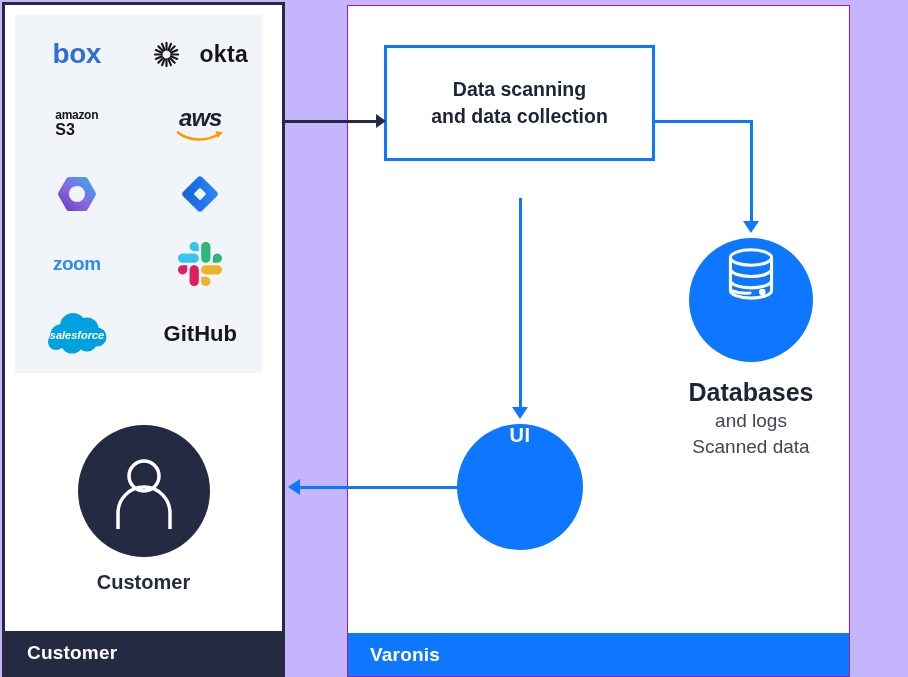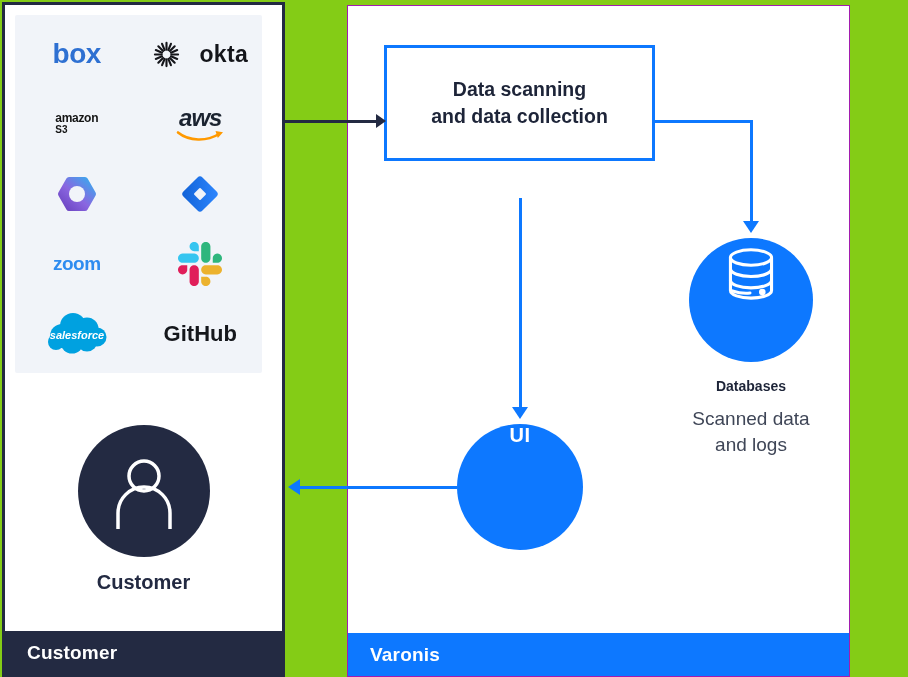--- a/index.html
+++ b/index.html
@@ -1,17 +1,17 @@
 <!DOCTYPE html>
 <html><head>
 <meta charset="utf-8">
 <style>
   html,body{margin:0;padding:0;background:#ffffff;}
   .stage{
-    position:relative;width:908px;height:677px;background:#84cc16;
+    position:relative;width:908px;height:677px;background:#c4b5fd;
     font-family:"Liberation Sans",sans-serif;overflow:hidden;
   }
   
   .panel{position:absolute;box-sizing:border-box;background:#ffffff;}
   .panel.customer{left:2px;top:2px;width:283px;height:675px;border:3px solid #232a42;}
   .panel.varonis{left:347px;top:5px;width:503px;height:672px;border:1px solid #a21caf;}
   .panel-footer{
     position:absolute;left:0;right:0;bottom:0;height:43px;
     display:flex;align-items:center;padding-left:22px;
     color:#ffffff;font-size:19px;font-weight:600;letter-spacing:.2px;
@@ -25,21 +25,21 @@
     display:grid;grid-template-columns:1fr 1fr;grid-template-rows:repeat(5,1fr);
     align-items:center;justify-items:center;padding:4px 0;box-sizing:border-box;
   }
   .logo-cell{display:flex;align-items:center;justify-content:center;}
   .wordmark{white-space:nowrap;}
   .box-text{font-size:28px;font-weight:700;color:#2e70d2;letter-spacing:-.5px;}
   .okta-wrap{display:flex;align-items:center;gap:20px;}
   .okta-text{font-size:23px;font-weight:600;color:#14151a;letter-spacing:.3px;}
   .amazon-wrap{display:flex;flex-direction:column;line-height:1.05;}
   .amazon-text{font-size:12px;font-weight:800;color:#141414;letter-spacing:-.3px;}
-  .amazon-sub{font-size:10px;font-weight:600;color:#141414;}
+  .amazon-sub{font-size:16px;font-weight:600;color:#141414;}
   .aws-wrap{display:flex;flex-direction:column;align-items:center;line-height:1;}
   .aws-text{font-size:24px;font-weight:800;color:#1b2330;letter-spacing:-1px;font-style:italic;}
   .zoom-text{font-size:19px;font-weight:700;color:#2e8cf0;letter-spacing:-.5px;}
   .github-text{font-size:22px;font-weight:700;color:#15171c;}
   
   .avatar{
     position:absolute;top:420px;left:50%;transform:translateX(-50%);
     width:132px;height:132px;border-radius:50%;background:#232a42;
     display:flex;align-items:center;justify-content:center;
   }
@@ -55,21 +55,21 @@
   }
   .scan-box span{display:block;font-size:19.5px;font-weight:700;color:#1d2438;line-height:27px;text-align:center;}
   .circle-node{
     position:absolute;border-radius:50%;background:#0d78ff;
     display:flex;align-items:flex-start;justify-content:center;
   }
   .db-circle{left:689px;top:238px;width:124px;height:124px;}
   .ui-circle{left:457px;top:424px;width:126px;height:126px;}
   .ui-text{color:#ffffff;font-size:20px;font-weight:700;letter-spacing:.5px;}
   .db-label{position:absolute;left:655px;top:378px;width:192px;text-align:center;}
-  .db-title{font-size:14px;font-weight:700;color:#1d2438;margin-bottom:12px;}
+  .db-title{font-size:25px;font-weight:700;color:#1d2438;margin-bottom:1px;}
   .db-sub{font-size:19px;color:#3f4657;line-height:26px;}
   
   .line{position:absolute;z-index:5;}
   .line.navy{background:#232a42;}
   .line.blue{background:#0d78ff;}
   .ah{position:absolute;width:0;height:0;z-index:6;}
   .ah.right-navy{border-top:7.5px solid transparent;border-bottom:7.5px solid transparent;border-left:10px solid #232a42;}
   .ah.down-blue{border-left:8.5px solid transparent;border-right:8.5px solid transparent;border-top:12px solid #0d78ff;}
   .ah.left-blue{border-top:8.5px solid transparent;border-bottom:8.5px solid transparent;border-right:12px solid #0d78ff;}
 </style>
@@ -219,22 +219,22 @@
         <path d="M16 19 V51 A20 7.5 0 0 0 56 51 V19"></path>
         <path d="M16 30 A20 7.5 0 0 0 56 30"></path>
         <path d="M16 41 A20 7.5 0 0 0 56 41"></path>
         <path d="M18 51.5 C 24 53.5, 30 54, 35 53.5"></path>
       </g>
       <circle cx="47" cy="52.5" r="3.2" fill="#ffffff"></circle>
     </svg>
   </div>
   <div class="db-label">
     <div class="db-title">Databases</div>
+    <div class="db-sub">and logs</div>
     <div class="db-sub">Scanned data</div>
-    <div class="db-sub">and logs</div>
   </div>
 
   <div class="circle-node ui-circle">
     <span class="ui-text">UI</span>
   </div>
 
   <div class="line navy" style="left:285px;top:120px;width:92px;height:3px;"></div>
   <div class="ah right-navy" style="left:376px;top:114px;"></div>
 
   <div class="line blue" style="left:654px;top:120px;width:98px;height:3px;"></div>

